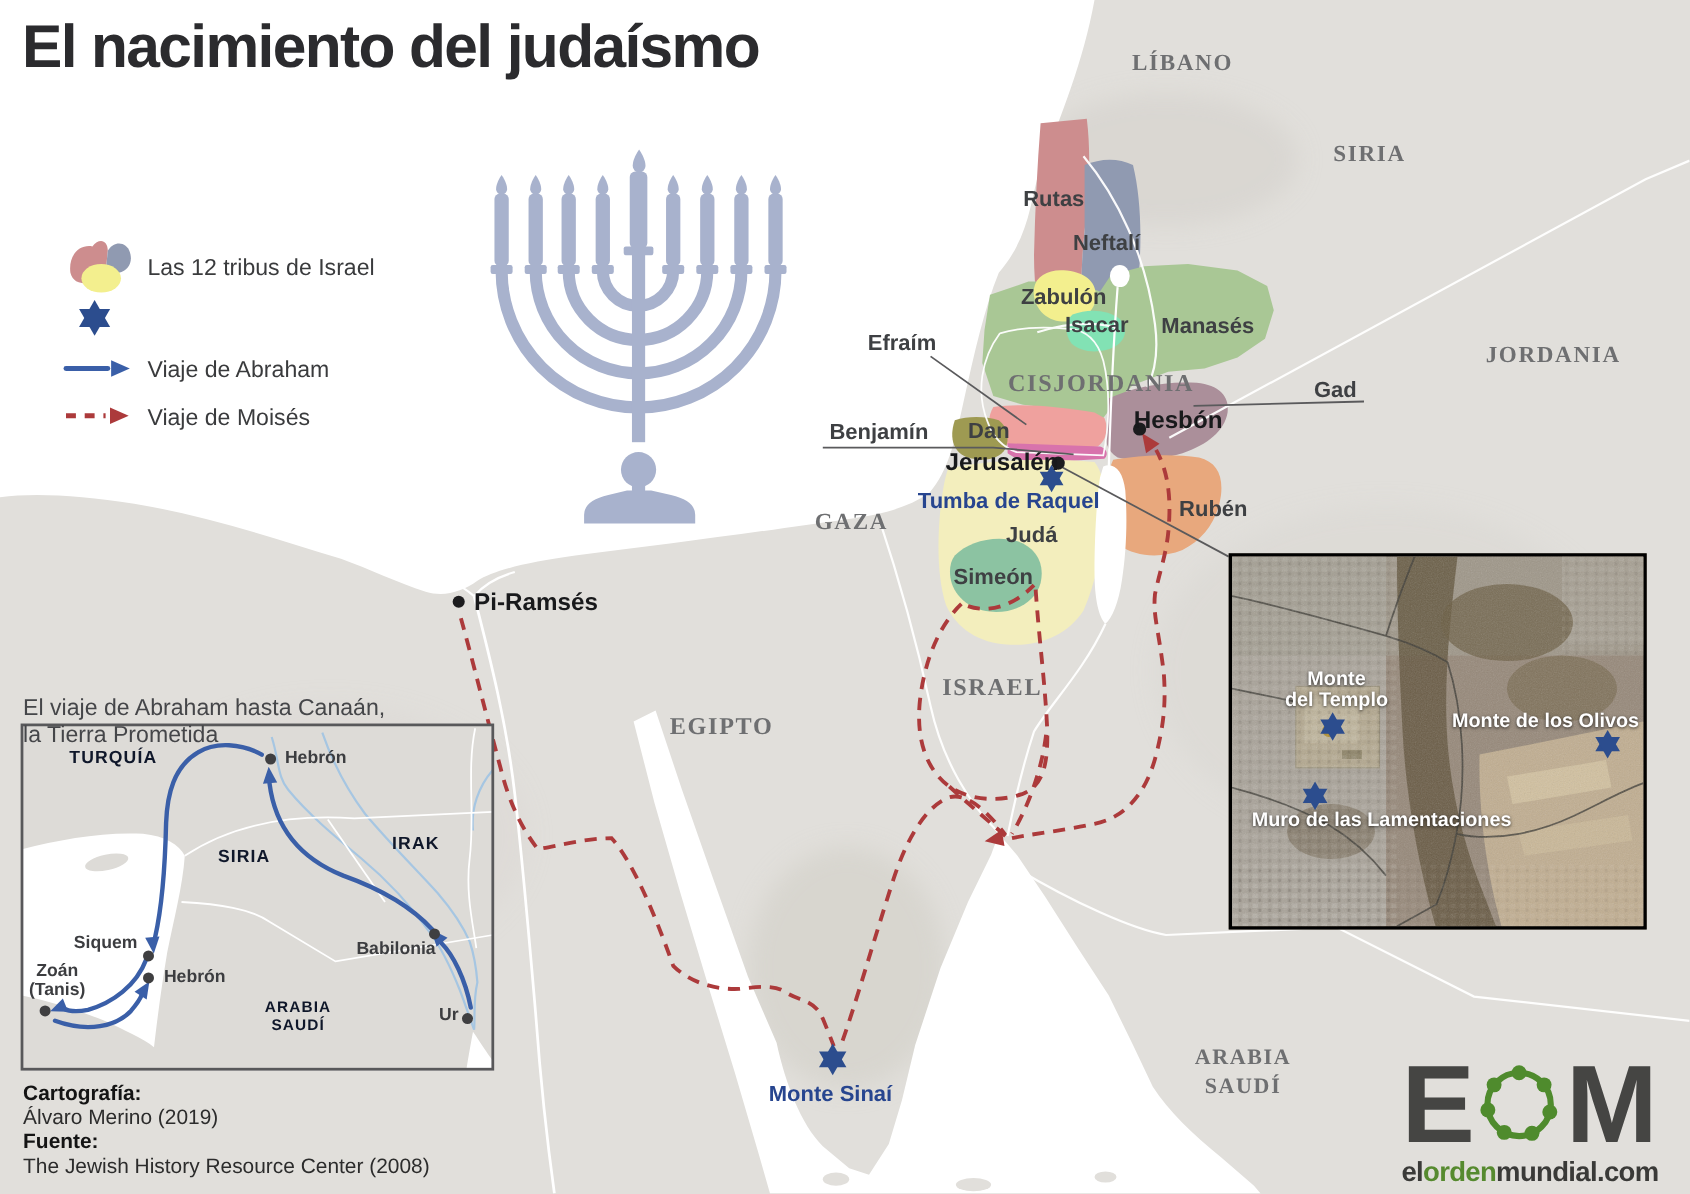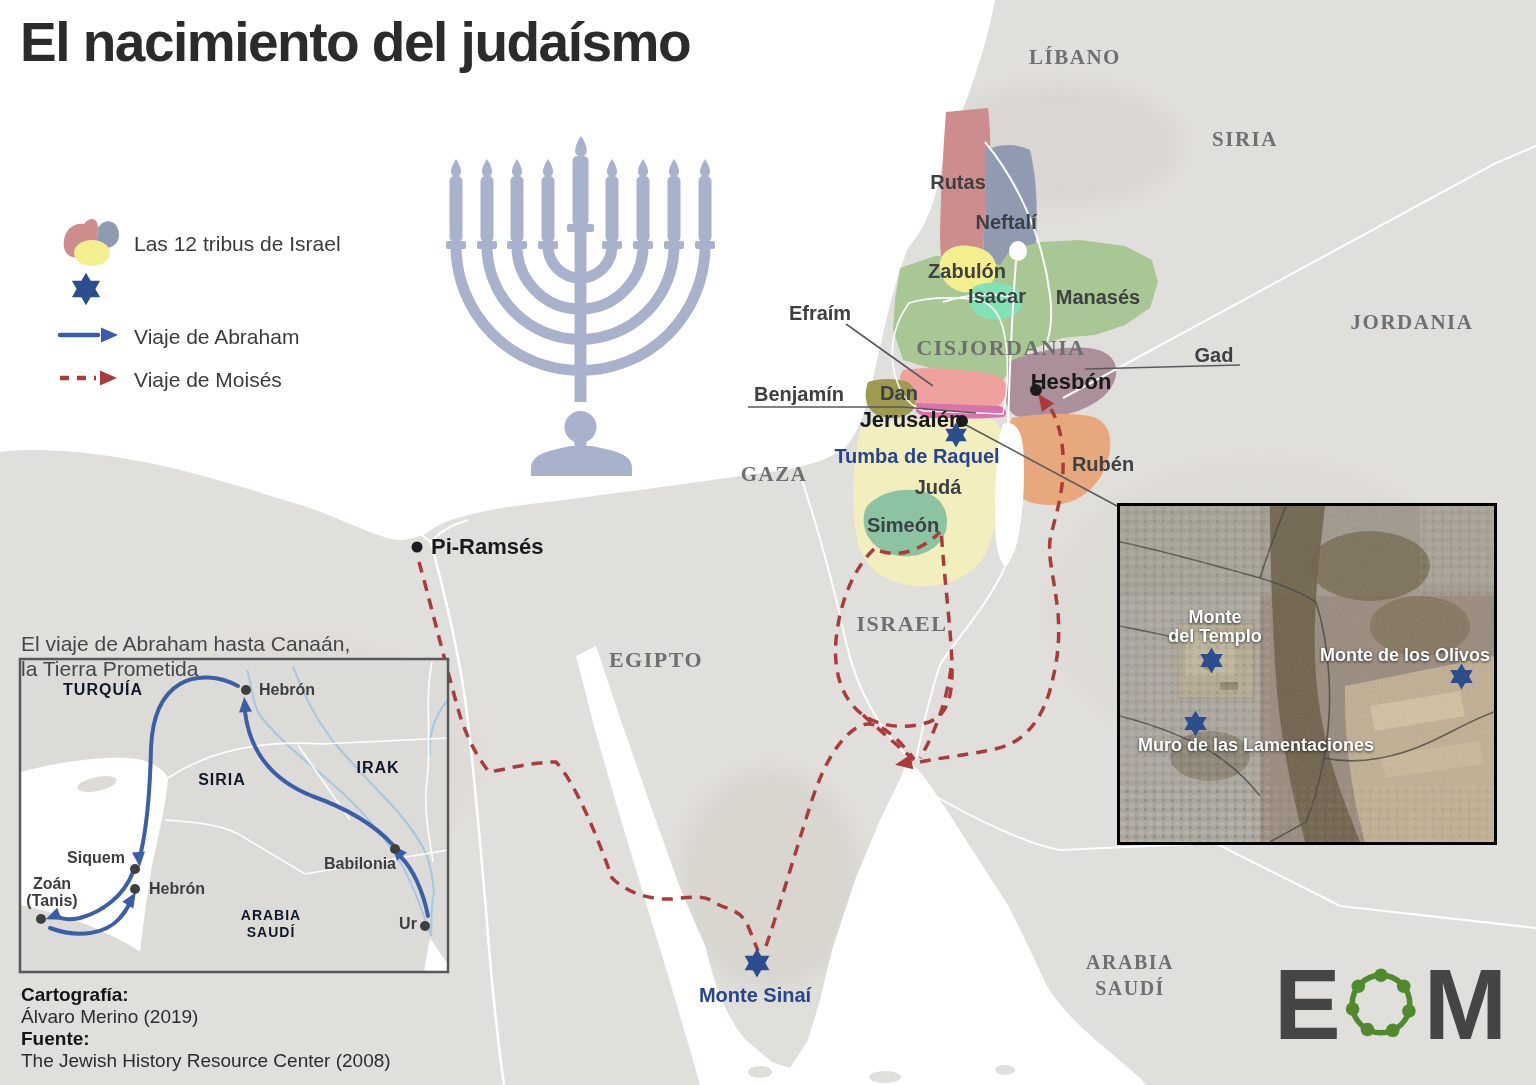--- a/index.html
+++ b/index.html
@@ -375,15 +375,16 @@
         <circle cx="0" cy="-36" r="8.5" fill="#4f8b2d"></circle>
         <circle cx="28.4" cy="-22.2" r="8.5" fill="#4f8b2d"></circle>
         <circle cx="34.9" cy="8.7" r="8.5" fill="#4f8b2d"></circle>
         <circle cx="14.6" cy="32.9" r="8.5" fill="#4f8b2d"></circle>
         <circle cx="-16.9" cy="31.8" r="8.5" fill="#4f8b2d"></circle>
         <circle cx="-35.5" cy="6.3" r="8.5" fill="#4f8b2d"></circle>
         <circle cx="-28.4" cy="-22.2" r="8.5" fill="#4f8b2d"></circle>
       </svg>
       <span class="logo-letter">M</span>
     </div>
+    <div class="logo-url"><span class="u-dark">el</span><span class="u-green">orden</span><span class="u-dark">mundial.com</span></div>
   </div>
 
 </div>
 
 </body></html>

